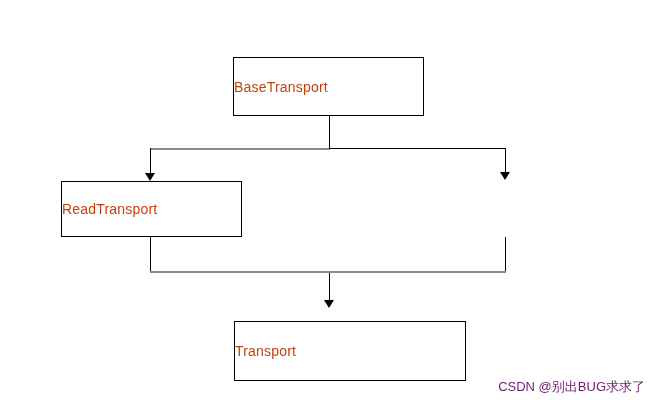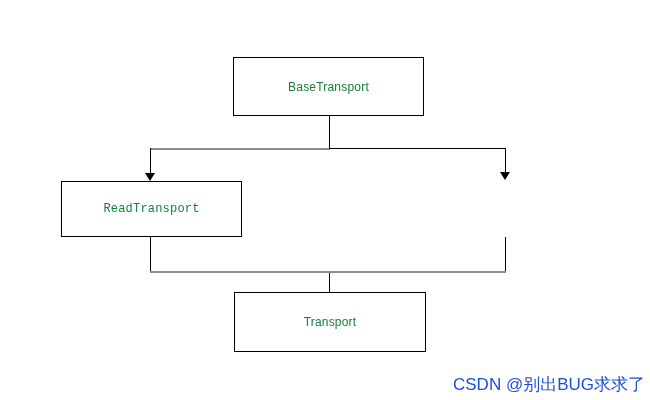--- a/index.html
+++ b/index.html
@@ -15,29 +15,28 @@
     background: #ffffff;
     overflow: hidden;
   }
   .node {
     position: absolute;
     box-sizing: border-box;
     border: 1px solid #000000;
     background: #ffffff;
     display: flex;
     align-items: center;
-    justify-content: center;
-    font-size: 12px;
-    color: #15803d;
+    font-size: 14px;
+    color: #c2410c;
     letter-spacing: 0.2px;
   }
   #node-base      { left: 233px; top: 57px;  width: 191px; height: 59px; }
-  #node-read      { left: 61px;  top: 181px; width: 181px; height: 56px; font-family: Liberation Mono, monospace; }
+  #node-read      { left: 61px;  top: 181px; width: 181px; height: 56px; }
   #node-write     { left: 412px; top: 180px; width: 185px; height: 57px; }
-  #node-transport { left: 234px; top: 292px; width: 192px; height: 60px; }
+  #node-transport { left: 234px; top: 321px; width: 232px; height: 60px; }
 
   .edge { position: absolute; background: #000000; }
   .edge.muted { background: #8c8c8c; }
 
   
   #edge-base-stem   { left: 329px; top: 116px; width: 1px;  height: 33px; }
   
   #edge-branch-left  { left: 150px; top: 148px; width: 180px; height: 2px; }
   #edge-branch-right { left: 329px; top: 148px; width: 177px; height: 1px; }
   
@@ -60,22 +59,22 @@
     border-top: 8px solid #000000;
   }
   #arrow-read      { left: 145px; top: 173px; }
   #arrow-write     { left: 500px; top: 172px; }
   #arrow-transport { left: 324px; top: 300px; }
 
   .watermark {
     position: absolute;
     right: 5px;
     bottom: 4px;
-    font-size: 17px;
-    color: #1d4ed8;
+    font-size: 13px;
+    color: #701a75;
     text-shadow: -1px -1px 0 #ffffff;
     white-space: nowrap;
     user-select: none;
   }
 </style>
 </head>
 <body>
 
 <div class="canvas">
 

